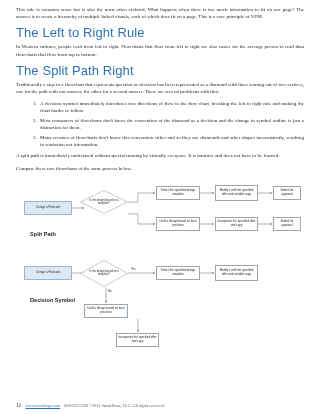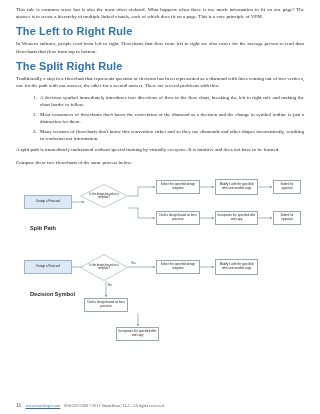--- a/index.html
+++ b/index.html
@@ -24,22 +24,22 @@
   p.body-text {
     font-family: "Liberation Serif", serif;
     font-size: 5.0px;
     line-height: 7.2px;
     margin: 0 0 5px 0;
     text-align: justify;
     color: #231f20;
   }
   h2.heading {
     font-family: "Liberation Sans", sans-serif;
-    font-size: 11px;
-    font-weight: bold;
+    font-size: 13px;
+    font-weight: normal;
     color: #2e74b5;
     margin: 2px 0 3px 0;
     letter-spacing: 0.1px;
   }
   ol.numlist {
     margin: 0 0 4px 0;
     padding-left: 22px;
     font-family: "Liberation Serif", serif;
     font-size: 5.0px;
     line-height: 7.2px;
@@ -142,21 +142,21 @@
 </head>
 <body>
 
 <div class="page">
 
   <p class="body-text">This rule is common sense but is also the most often violated. What happens when there is too much information to fit on one page? The answer is to create a hierarchy of multiple linked visuals, each of which does fit on a page. This is a core principle of VPM.</p>
 
   <h2 class="heading">The Left to Right Rule</h2>
   <p class="body-text">In Western cultures, people read from left to right. Flowcharts that flow from left to right are also easier for the average person to read than flowcharts that flow from top to bottom.</p>
 
-  <h2 class="heading">The Split Right Rule</h2>
+  <h2 class="heading">The Split Path Right</h2>
   <p class="body-text">Traditionally a step in a flowchart that represents question or decision has been represented as a diamond with lines coming out of two vertices, one for the path with one answer, the other for a second answer. There are several problems with this:</p>
 
   <ol class="numlist">
     <li>A decision symbol immediately introduces two directions of flow to the flow chart, breaking the left to right rule and making the chart harder to follow.</li>
     <li>Most consumers of flowcharts don't know the convention of the diamond as a decision and the change in symbol outline is just a distraction for them.</li>
     <li>Many creators of flowcharts don't know this convention either and so they use diamonds and other shapes inconsistently, resulting in confusion not information.</li>
   </ol>
 
   <p class="body-text">A split path is immediately understood without special training by virtually everyone. It is intuitive and does not have to be learned.</p>
   <p class="body-text">Compare these two flowcharts of the same process below.</p>

